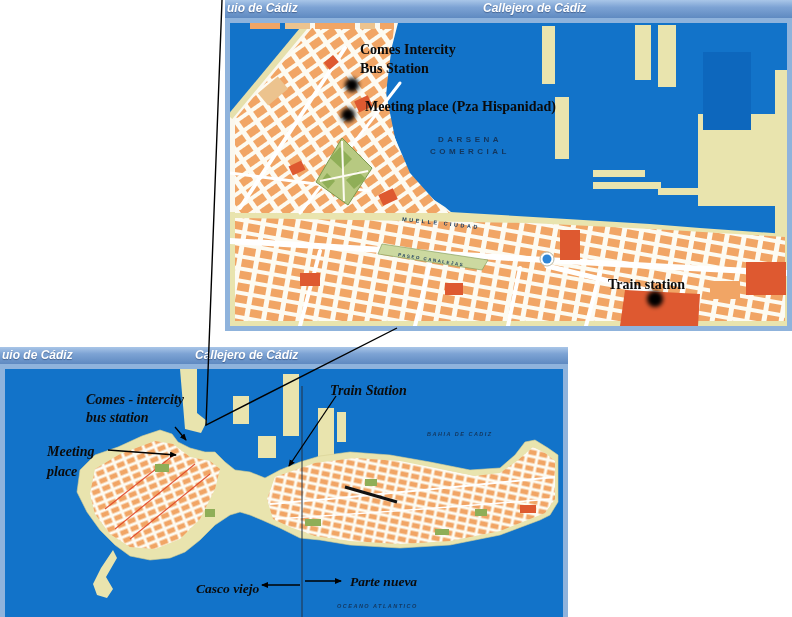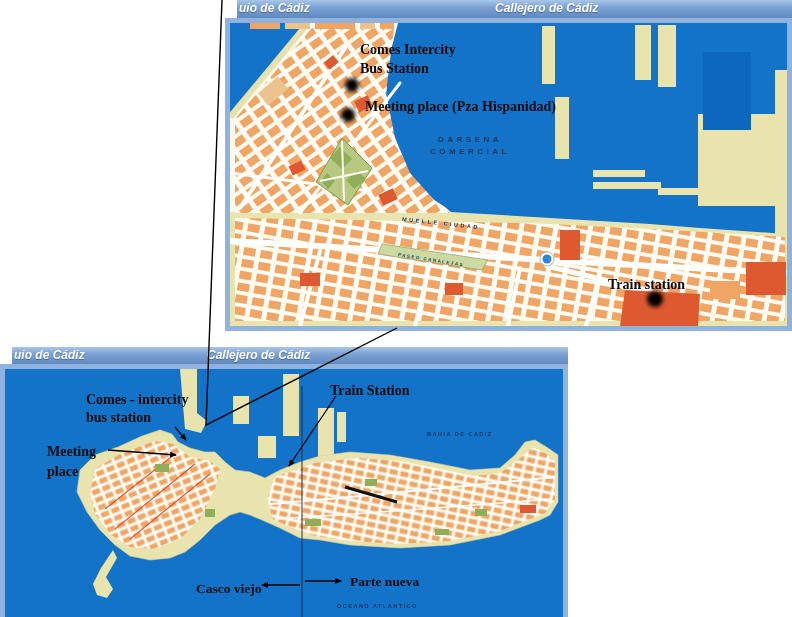--- a/index.html
+++ b/index.html
@@ -1,30 +1,30 @@
 <!DOCTYPE html>
 <html><head>
 <meta charset="utf-8">
 <style>
   html,body{margin:0;padding:0;}
   body{width:792px;height:617px;position:relative;background:#ffffff;overflow:hidden;
        font-family:"Liberation Sans",sans-serif;}
   .map-window{position:absolute;box-sizing:border-box;}
-  .map-header{position:absolute;left:12px;right:0;top:0;height:18px;
+  .map-header{position:absolute;left:0;right:0;top:0;height:18px;
       background:linear-gradient(180deg,#a9c6e8 0%,#7da3d4 40%,#5f8ac1 100%);
       border-bottom:1px solid #4a74a8;overflow:hidden;}
   .map-header .ht{position:absolute;top:1px;white-space:nowrap;
       font:bold italic 12px "Liberation Sans",sans-serif;color:#ffffff;
       text-shadow:0 1px 1px rgba(20,40,80,.45);}
   .map-body{position:absolute;left:0;right:0;bottom:0;
       border:5px solid #8fb3dc;background:#1273c9;}
   #inset-window{left:225px;top:0;width:567px;height:331px;}
   #inset-window .map-body{top:18px;}
   #overview-window{left:0;top:347px;width:568px;height:270px;}
-  #overview-window .map-body{top:17px;border-bottom-width:0;}
+  #overview-window .map-body{top:17px;border-bottom-width:0;font-style:italic;}
   svg{display:block;}
   .ann{font-family:"Liberation Serif",serif;font-weight:bold;fill:#0b0b0b;}
   .seatxt{font-family:"Liberation Sans",sans-serif;font-weight:bold;fill:#14365c;}
   #callout-overlay{position:absolute;left:0;top:0;width:792px;height:617px;
       pointer-events:none;z-index:50;}
 </style>
 </head>
 <body>
 
 <div class="map-window" id="inset-window">

